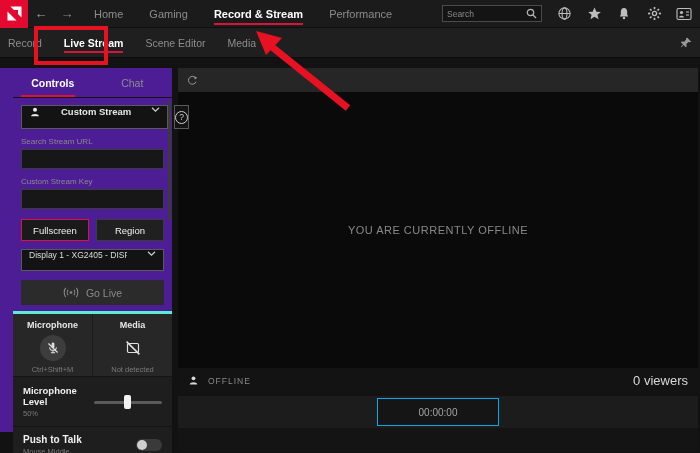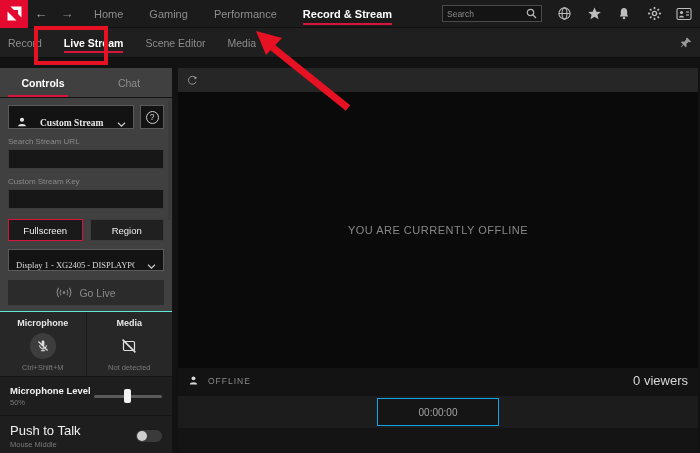--- a/index.html
+++ b/index.html
@@ -26,61 +26,61 @@
   .subnav { height:30px; background:#1f1f1f; display:flex; align-items:center; padding:0 8px; border-bottom:1px solid #0d0d0d; }
   .subtab { color:#8d8d8d; font-size:10.5px; margin-right:22px; position:relative; padding:8px 0 7px; cursor:default; }
   .subtab.active { color:#ffffff; font-weight:bold; }
   .subtab.active::after { content:""; position:absolute; left:0; right:0; bottom:3px; height:2px; background:#d7143a; }
   .subnav .pin { margin-left:auto; color:#9a9a9a; }
 
   
   .content { display:flex; height:394px; padding-top:10px; background:#121212; }
 
   
-  .panel { width:172px; flex:0 0 auto; background:#404040; position:relative; height:364px; }
+  .panel { width:172px; flex:0 0 auto; background:#4c1d95; position:relative; height:364px;padding-left:13px; }
   .panel-tabs { display:flex; height:30px; border-bottom:1px solid #141414; }
   .ptab { flex:1; display:flex; align-items:center; justify-content:center; font-size:10.5px; color:#8d8d8d; position:relative; cursor:default; }
   .ptab.active { color:#ffffff; font-weight:bold; }
   .ptab.active::after { content:""; position:absolute; left:8px; right:18px; bottom:0; height:2px; background:#d7143a; }
   .panel-scrollbar { position:absolute; top:32px; right:1px; width:3px; height:120px; background:#3b3b3b; border-radius:2px; }
 
   .cfg { padding:7px 8px 6px; }
   .row-select { display:flex; gap:6px; }
-  .dd { flex:1; display:flex; align-items:flex-end; gap:12px; height:24px; background:#131313; border:1px solid #5a5a5a; padding:0 7px; color:#e8e8e8; font-size:9.5px; font-weight:bold;font-family:Liberation Serif, serif; }
+  .dd { flex:1; display:flex; align-items:flex-start; gap:20px; height:24px; background:#131313; border:1px solid #5a5a5a; padding:0 7px; color:#e8e8e8; font-size:9.5px; font-weight:bold; }
   .dd .dd-label { flex:1; white-space:nowrap; overflow:hidden; }
   .help-btn { width:24px; height:24px; border:1px solid #5a5a5a; background:#131313; color:#cfcfcf; display:flex; align-items:center; justify-content:center; }
   .help-circle { width:13px; height:13px; border:1px solid #cfcfcf; border-radius:50%; font-size:8.5px; display:flex; align-items:center; justify-content:center; }
   .fld-label { color:#8a8a8a; font-size:8px; margin:8px 0 2px; }
   .fld-input { width:100%; height:20px; background:#171717; border:1px solid #3c3c3c; outline:none; color:#cccccc; padding:0 5px; font-size:9px; font-family:"Liberation Sans",sans-serif; }
   .btn-row { display:flex; gap:7px; margin-top:10px; }
   .btn { flex:1; height:22px; display:flex; align-items:center; justify-content:center; font-size:9.5px; color:#f0f0f0; background:#202020; border:1px solid #3c3c3c; cursor:default; }
   .btn.selected { border:1px solid #d7143a; background:#1a1a1a; }
   .display-dd { margin-top:8px; height:22px; font-weight:normal; font-size:8.5px; color:#dcdcdc; }
   .golive { margin-top:9px; height:25px; background:#2b2b2b; display:flex; align-items:center; justify-content:center; gap:7px; color:#8a8a8a; font-size:10.5px; }
 
-  .devices { display:flex; background:#272727; border-top:1px solid #5eead4; border-bottom:1px solid #141414; height:66px; }
+  .devices { display:flex; background:#272727; border-top:3px solid #5eead4; border-bottom:1px solid #141414; height:66px; }
   .dev-col { flex:1; display:flex; flex-direction:column; align-items:center; padding-top:6px; }
   .dev-col + .dev-col { border-left:1px solid #1a1a1a; }
   .dev-label { color:#e6e6e6; font-size:9px; font-weight:bold; }
   .dev-icon-wrap { margin-top:5px; height:26px; display:flex; align-items:center; justify-content:center; }
   .mic-circle { width:26px; height:26px; border-radius:50%; background:#3d3d3d; display:flex; align-items:center; justify-content:center; color:#e0e0e0; }
   .cam-icon { color:#e0e0e0; }
   .dev-sub { margin-top:4px; color:#7a7a7a; font-size:7.5px; }
 
   .miclevel { display:flex; align-items:center; padding:8px 10px 8px; background:#1e1e1e; border-bottom:1px solid #141414; }
   .miclevel-text { flex:1; }
   .miclevel-label { color:#f0f0f0; font-size:9.5px; font-weight:bold; }
   .miclevel-val { color:#7a7a7a; font-size:7.5px; margin-top:2px; }
   .slider { position:relative; width:68px; height:14px; }
   .slider-track { position:absolute; top:6px; left:0; right:0; height:3px; background:#5a5a5a; border-radius:2px; }
   .slider-thumb { position:absolute; top:0; width:7px; height:14px; background:#f2f2f2; border-radius:2px; margin-left:-3px; }
 
   .ptt { display:flex; align-items:center; padding:7px 10px; background:#1e1e1e; border-bottom:1px solid #141414; }
   .ptt-text { flex:1; }
-  .ptt-label { color:#f0f0f0; font-size:13px; font-weight:normal; }
+  .ptt-label { color:#f0f0f0; font-size:10px; font-weight:bold; }
   .ptt-sub { color:#7a7a7a; font-size:7.5px; margin-top:2px; }
   .toggle { width:26px; height:12px; background:#3a3a3a; border-radius:7px; position:relative; }
   .toggle .knob { position:absolute; top:1px; left:1px; width:10px; height:10px; border-radius:50%; background:#cfcfcf; }
 
   
   .preview-col { flex:1; margin-left:6px; margin-right:2px; display:flex; flex-direction:column; }
   .preview-header { height:24px; background:#262626; display:flex; align-items:center; padding:0 9px; }
   .preview-title { color:#d8d8d8; font-size:8.5px; font-weight:bold; flex:1; }
   .rotate-icon { color:#9a9a9a; }
   .preview-body { flex:1; background:#0a0a0a; display:flex; align-items:center; justify-content:center; }
@@ -110,22 +110,22 @@
         <path d="M4.5 1.5 L15.5 1.5 L15.5 12.5 L12 9 L12 5 L8 5 Z" fill="#ffffff"></path>
         <path d="M1.5 6.5 L6 11 L6 15.5 L1.5 15.5 Z M6 11 L10.5 15.5 L6 15.5 Z" fill="#ffffff"></path>
       </svg>
     </div>
     <span class="nav-arrow">←</span>
     <span class="nav-arrow fwd">→</span>
 
     <nav class="mainnav">
       <span class="navitem">Home</span>
       <span class="navitem">Gaming</span>
+      <span class="navitem active">Record &amp; Stream</span>
       <span class="navitem">Performance</span>
-      <span class="navitem active">Record &amp; Stream</span>
     </nav>
 
     <div class="topbar-right">
       <div class="search-box">
         <input type="text" placeholder="Search" style="">
         <span class="tb-icon" style="width:12px;height:12px;">
           <svg width="11" height="11" viewBox="0 0 11 11" fill="none" stroke="#b5b5b5" stroke-width="1.2">
             <circle cx="4.5" cy="4.5" r="3.2"></circle>
               <line x1="7" y1="7" x2="10" y2="10"></line>
           </svg>

